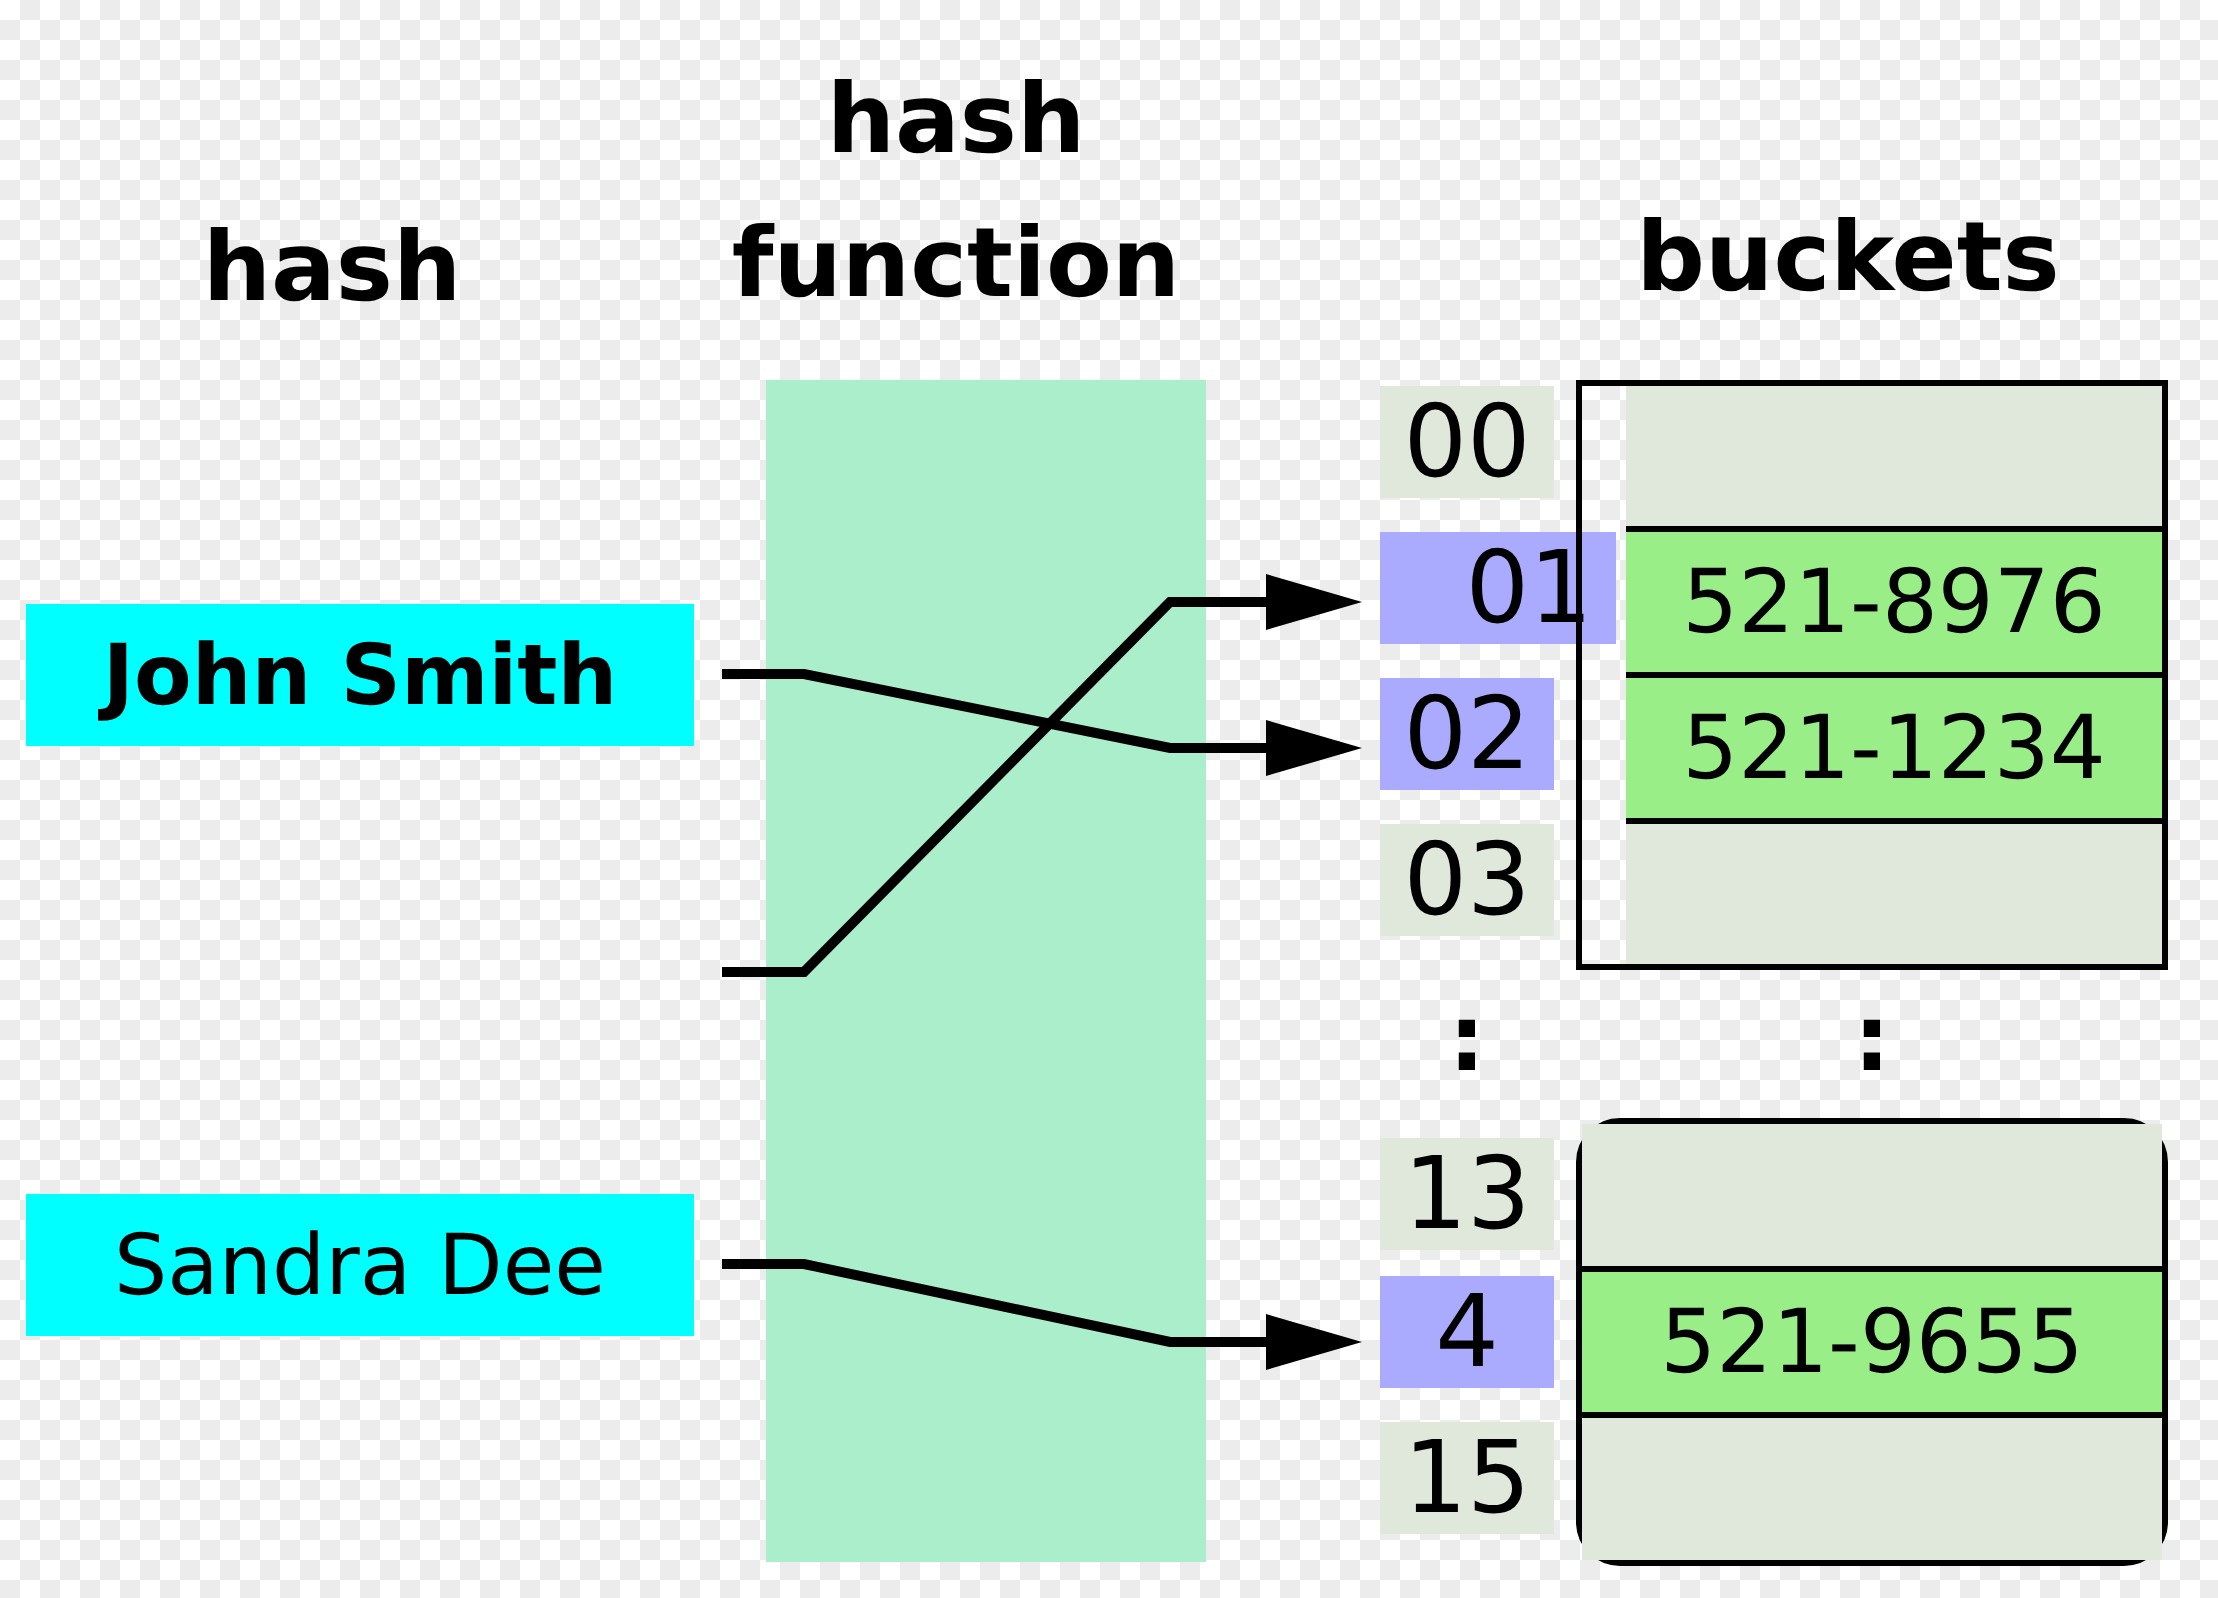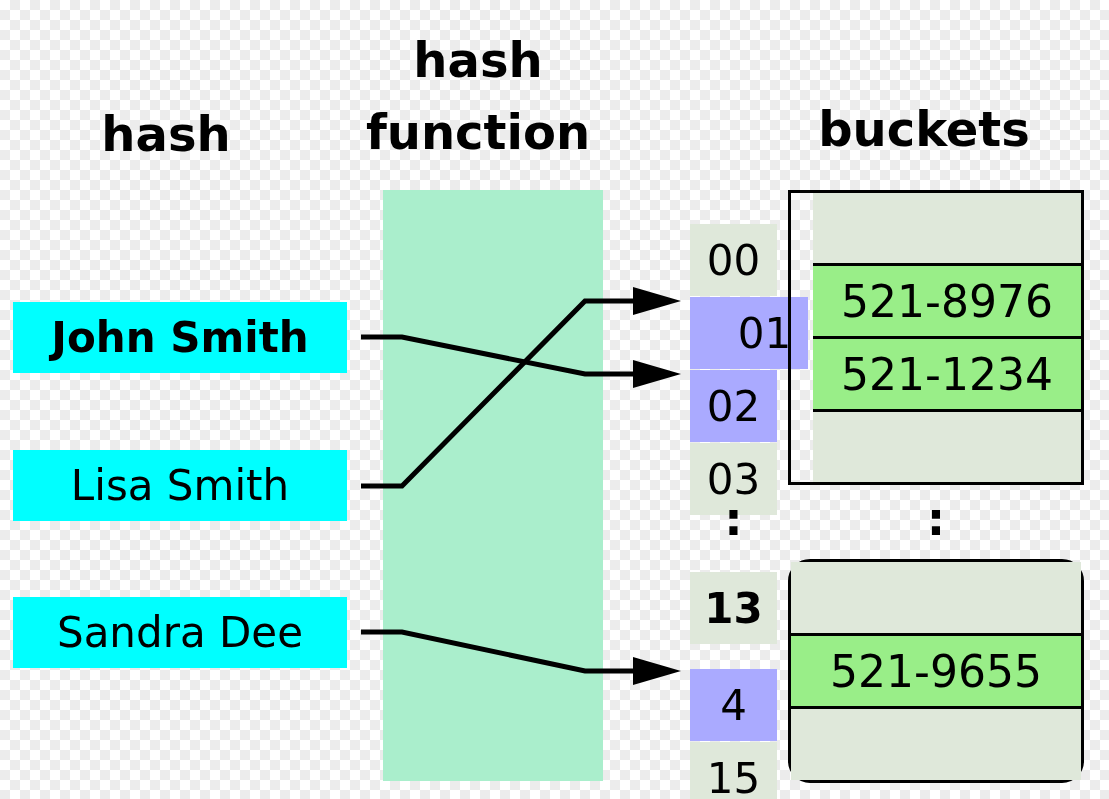--- a/index.html
+++ b/index.html
@@ -45,32 +45,31 @@
     display: flex; align-items: center; justify-content: center;
     font-size: 42px;
   }
   .keybox-0 { top: 302px; font-weight: bold; }
   .keybox-1 { top: 450px; }
   .keybox-2 { top: 597px; }
 
   .idx {
     position: absolute;
     left: 690px;
-    width: 87px; height: 72px;
+    width: 87px; height: 56px;
     display: flex; align-items: center; justify-content: center;
-    font-size: 42px;
+    font-size: 50px;
     background: #dfe8da;
-    margin-top: 31px;
   }
   .idx.hl { background: #aaaaff; }
   .idx-0 { top: 193px; }
   .idx-1 { top: 266px; padding-left: 31px; }
   .idx-2 { top: 339px; }
   .idx-3 { top: 412px; }
-  .idx-4 { top: 541px; font-weight: bold; }
+  .idx-4 { top: 569px; }
   .idx-5 { top: 638px; }
   .idx-6 { top: 711px; }
 
   .btable {
     position: absolute;
     left: 788px;
     width: 296px;
     border: 3px solid #000;
     box-sizing: border-box;
     display: flex; flex-direction: column;
@@ -112,21 +111,20 @@
   <div class="title title-keys">hash</div>
   <div class="title title-hashfn">
     <div>hash</div>
     <div>function</div>
   </div>
   <div class="title title-buckets">buckets</div>
 
   <div class="hash-rect"></div>
 
   <div class="keybox keybox-0">John Smith</div>
-  <div class="keybox keybox-1">Lisa Smith</div>
   <div class="keybox keybox-2">Sandra Dee</div>
 
   <div class="idx idx-0">00</div>
   <div class="idx idx-1 hl">01</div>
   <div class="idx idx-2 hl">02</div>
   <div class="idx idx-3">03</div>
   <div class="idx idx-4">13</div>
   <div class="idx idx-5 hl">4</div>
   <div class="idx idx-6">15</div>
 

